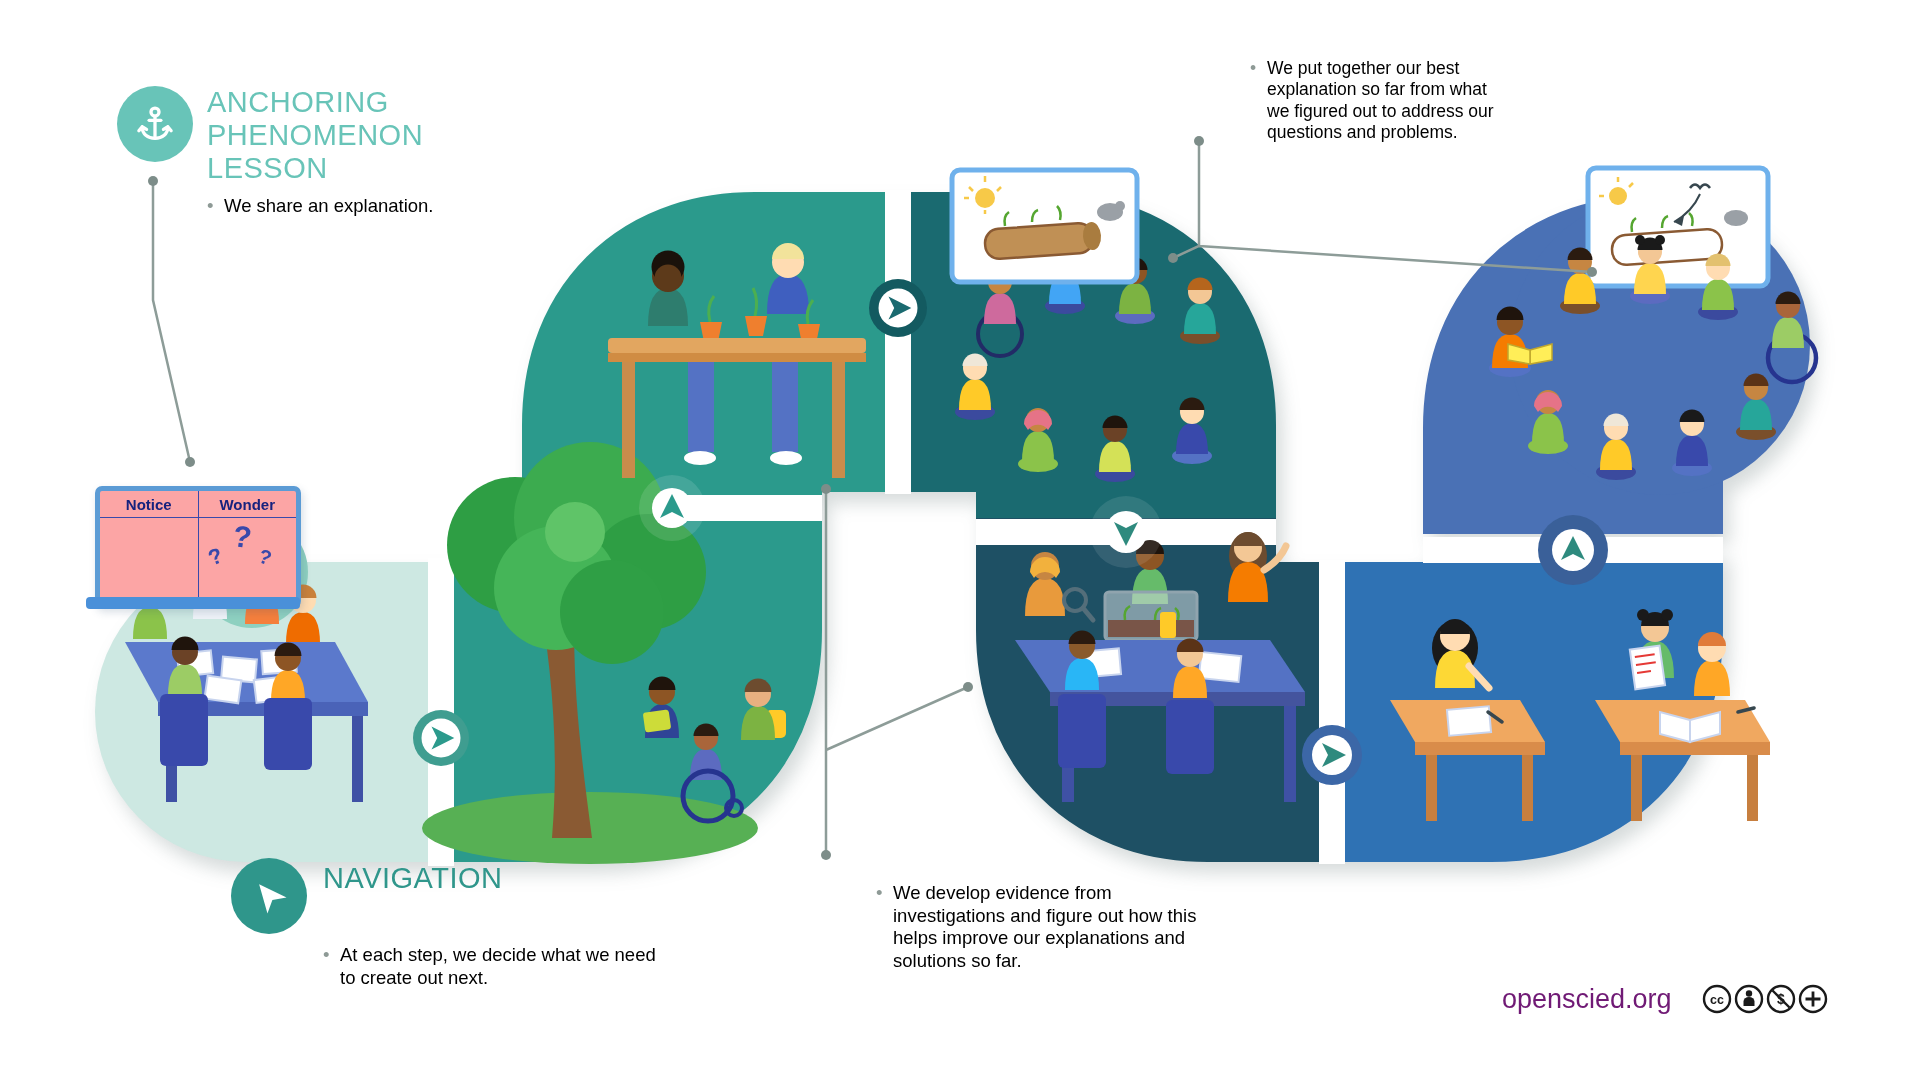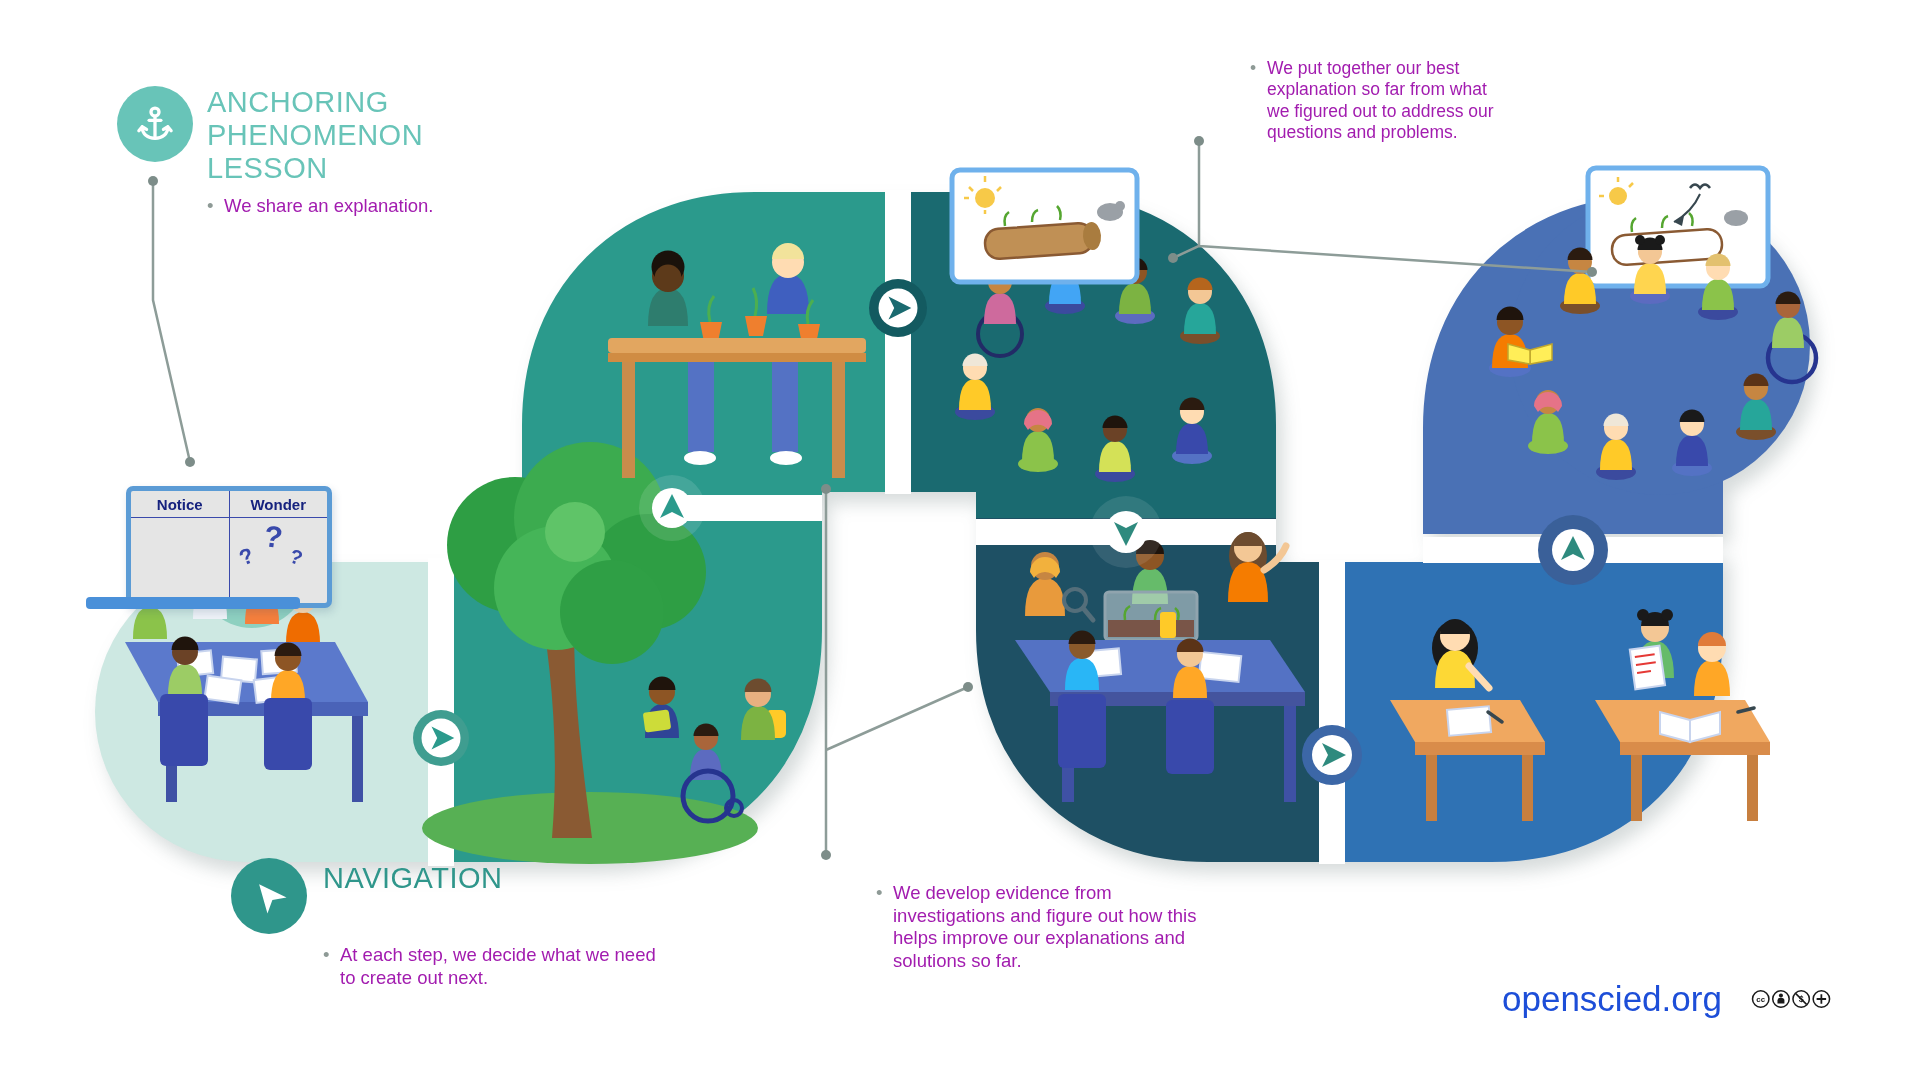--- a/index.html
+++ b/index.html
@@ -3,21 +3,21 @@
 <meta charset="utf-8">
 <style>
   html,body{margin:0;padding:0;background:#ffffff;}
   #stage{position:relative;width:1920px;height:1080px;overflow:hidden;background:#ffffff;
          font-family:"Liberation Sans", sans-serif;}
   #scene-svg{position:absolute;left:0;top:0;width:1920px;height:1080px;}
   .label{position:absolute;}
   .label .head{display:flex;align-items:flex-start;}
   .icon-badge{border-radius:50%;display:flex;align-items:center;justify-content:center;flex:0 0 auto;}
   .title{font-weight:400;letter-spacing:.5px;line-height:1.14;font-size:29px;}
-  .bullets{margin:10px 0 0 0;padding:0;list-style:none;color:#a21caf;font-size:18.5px;line-height:1.22;}
+  .bullets{margin:10px 0 0 0;padding:0;list-style:none;color:#000000;font-size:18.5px;line-height:1.22;}
   .bullets li{position:relative;padding-left:17px;margin:0 0 2px 0;}
   .bullets li::before{content:"\2022";position:absolute;left:0;top:0;color:#8e9a96;}
 
   
   #lbl-anchoring{left:117px;top:86px;width:360px;}
   #lbl-anchoring .icon-badge{width:76px;height:76px;background:#68c4b8;margin-right:14px;}
   #lbl-anchoring .title{color:#68c4b8;width:245px;}
   #lbl-anchoring .bullets{width:230px;margin-left:90px;}
 
   
@@ -32,36 +32,36 @@
   #lbl-navigation .title{color:#2f968b;margin-top:4px;}
   #lbl-navigation .bullets{width:350px;margin-left:92px;}
 
   
   #lbl-investigation{left:778px;top:872px;width:440px;}
   #lbl-investigation .icon-badge{width:82px;height:82px;background:#1b6671;margin-right:16px;}
   #lbl-investigation .title{color:#1b6671;width:260px;}
   #lbl-investigation .bullets{width:352px;margin-left:98px;}
 
   
-  #notice-board{position:absolute;left:95px;top:486px;width:196px;height:112px;background:#e5e5e5;
-    border:5px solid #5b9bd5;border-radius:7px;box-shadow:2px 4px 8px rgba(40,70,110,.18);display:flex;margin-left:31px;}
+  #notice-board{position:absolute;left:95px;top:486px;width:196px;height:112px;background:#fca5a5;
+    border:5px solid #5b9bd5;border-radius:7px;box-shadow:2px 4px 8px rgba(40,70,110,.18);display:flex;}
   #notice-board .col{flex:1;display:flex;flex-direction:column;}
   #notice-board .col.left{border-right:1.5px solid #3949ab;}
   #notice-board .hdr{height:26px;border-bottom:1.5px solid #3949ab;display:flex;align-items:center;
     justify-content:center;font-size:15px;font-weight:bold;color:#16227e;}
   #notice-board .cell{flex:1;position:relative;}
   #notice-board .qmark{position:absolute;color:#3949ab;font-weight:bold;}
   #notice-board .q1{font-size:30px;left:34px;top:2px;transform:rotate(8deg);}
   #notice-board .q2{font-size:22px;left:10px;top:26px;transform:rotate(-22deg);}
   #notice-board .q3{font-size:20px;left:60px;top:28px;transform:rotate(18deg);}
   #board-base{position:absolute;left:86px;top:597px;width:214px;height:12px;background:#4a90d9;border-radius:4px;}
 
   
   #footer{position:absolute;left:1502px;top:975px;width:330px;height:48px;display:flex;align-items:center;}
-  #footer .site{font-size:35px;color:#1d4ed8;margin-right:28px;}
+  #footer .site{font-size:27px;color:#701a75;margin-right:28px;}
 </style>
 </head>
 <body>
 
 <div id="stage">
 
 <svg id="scene-svg" viewBox="0 0 1920 1080">
   <defs>
     <path id="arr" d="M-10,-12 L14,0 L-10,12 L-4,0 Z"></path>
   </defs>

